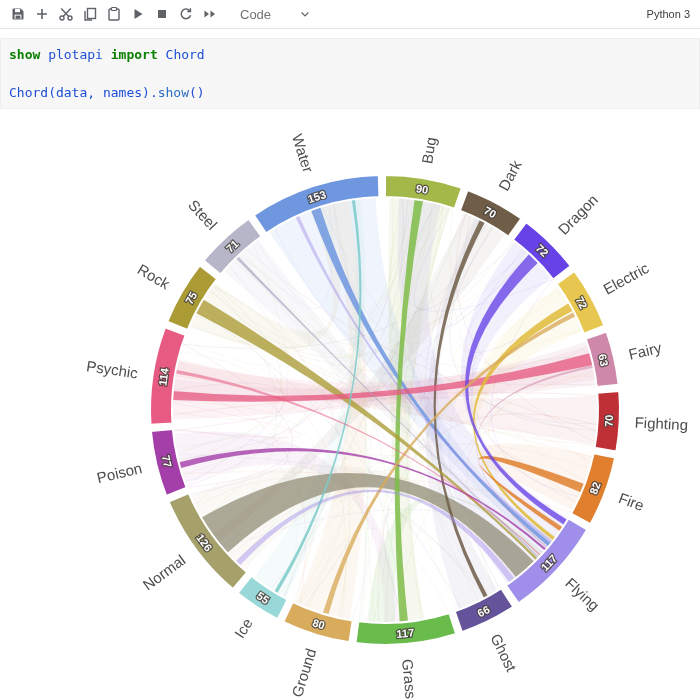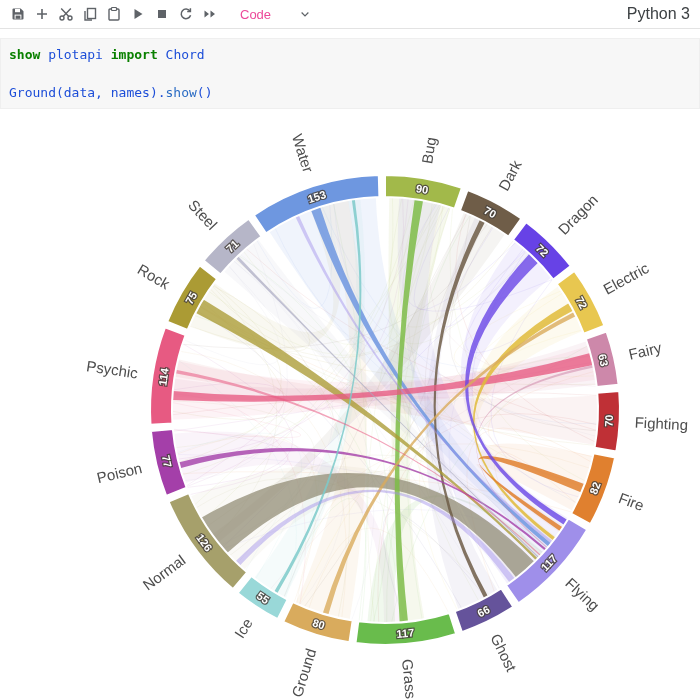--- a/index.html
+++ b/index.html
@@ -1,23 +1,23 @@
 <!DOCTYPE html>
 <html><head>
 <meta charset="utf-8">
 <style>
   html,body{margin:0;padding:0;background:#fff;width:700px;height:700px;overflow:hidden;
     font-family:"Liberation Sans","DejaVu Sans",sans-serif;}
   .toolbar{display:flex;align-items:center;height:29px;border-bottom:1px solid #e3e3e3;
     padding:0 8px 0 10px;box-sizing:border-box;width:700px;}
   .tbtn{width:16px;height:16px;margin-right:8px;display:flex;align-items:center;justify-content:center;cursor:pointer;}
   .tbtn svg{display:block;}
-  .celltype{display:flex;align-items:center;margin-left:14px;cursor:pointer;color:#ec4899;
+  .celltype{display:flex;align-items:center;margin-left:14px;cursor:pointer;color:#737373;
     font-size:13px;gap:28px;}
-  .kernel{margin-left:auto;color:#3c4043;font-size:16px;padding-right:2px;}
+  .kernel{margin-left:auto;color:#3c4043;font-size:11px;padding-right:2px;}
   .cellrow{display:flex;margin-top:9px;}
   .prompt{width:86px;text-align:right;padding-right:6px;box-sizing:border-box;
     font-family:"DejaVu Sans Mono","Liberation Mono",monospace;font-size:12px;color:#9e9e9e;padding-top:8px;}
   .input{flex:1;background:#f7f7f7;border:1px solid #efefef;padding:6px 8px;min-height:50px;}
   pre.code{margin:0;font-family:"DejaVu Sans Mono","Liberation Mono",monospace;font-size:13px;
     line-height:19px;color:#1c1c1c;}
   .kw{color:#0a8000;font-weight:bold;}
   .fn{color:#2b6cc4;}
   .pl{color:#1d4ed8;}
   .chartwrap{position:relative;width:700px;height:590px;margin-top:8px;}
@@ -89,21 +89,21 @@
       <path d="M3.5 6l4.5 4.5L12.5 6" stroke="#5f6368" stroke-width="1.6" fill="none"></path>
     </svg>
   </div>
   <div class="kernel">Python 3</div>
 </div>
 
 <div class="cellrow">
   <div class="input">
     <pre class="code"><span class="kw">show</span><span class="pl"> plotapi </span><span class="kw">import</span><span class="pl"> Chord</span>
 
-<span class="pl">Ground(data, names).</span><span class="fn">show</span><span class="pl">()</span>
+<span class="pl">Chord(data, names).</span><span class="fn">show</span><span class="pl">()</span>
 </pre>
   </div>
 </div>
 
 <div class="chartwrap">
   <svg id="chord" width="700" height="590" viewBox="0 0 700 590">
       <g>
         <path d="M172.1,285.5 Q429,337 172.9,312.9" fill="none" stroke="#e75a82" stroke-width="0.8" opacity="0.1"></path>
         <path d="M186.3,369.8 Q393,294 408.2,81.3" fill="none" stroke="#a43fa9" stroke-width="0.8" opacity="0.1"></path>
         <path d="M422.2,502.7 Q376,240 470.3,97.8" fill="none" stroke="#69bc4c" stroke-width="0.8" opacity="0.1"></path>

